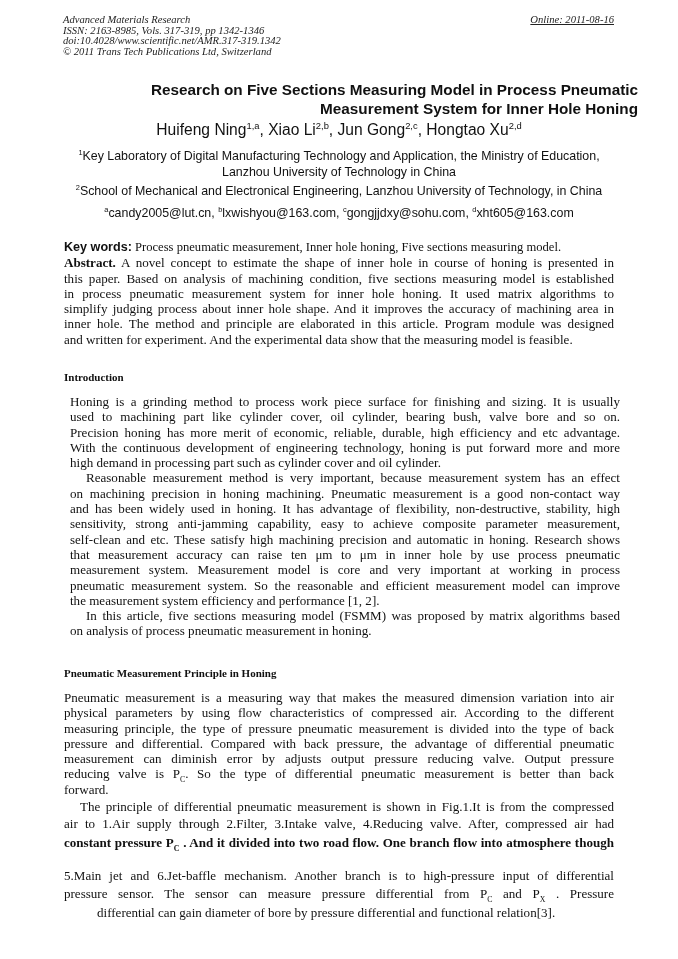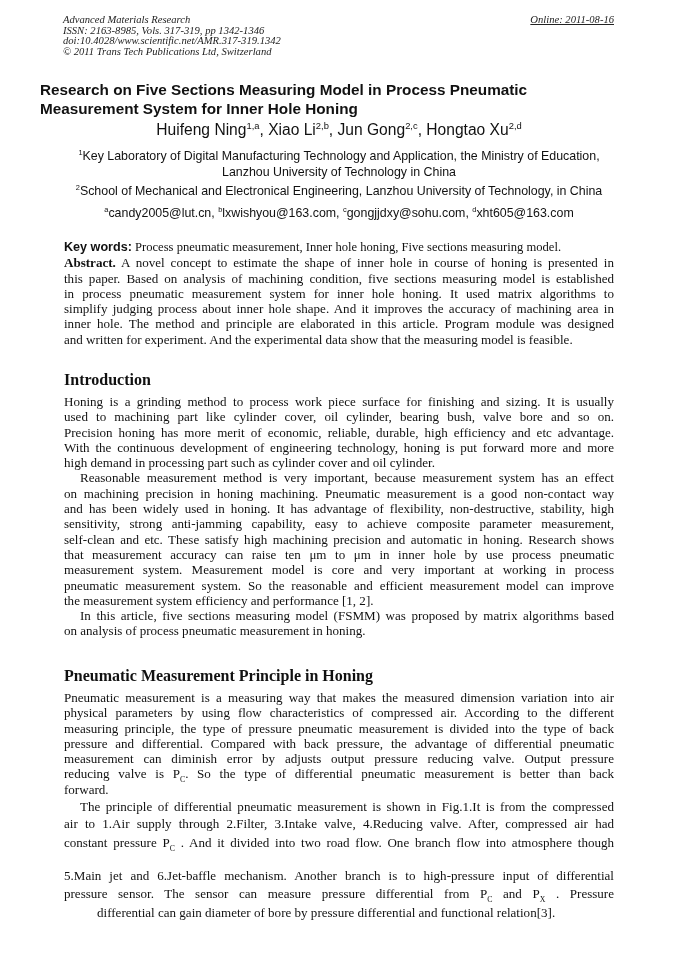--- a/index.html
+++ b/index.html
@@ -1,33 +1,33 @@
 <!DOCTYPE html>
 <html><head>
 <meta charset="utf-8">
 <style>
   html, body { margin:0; padding:0; background:#ffffff; }
   body { width:678px; height:959px; position:relative; overflow:hidden; color:#111; }
   .page { position:absolute; left:0; top:0; width:678px; height:959px; }
   .hdr { position:absolute; font-family:"Liberation Serif", serif; font-style:italic; font-size:10.6px; line-height:10.5px; color:#222; }
   .hdr-left { left:63px; top:15px; }
   .hdr-right { right:64px; top:15px;text-decoration:underline; }
-  .title { position:absolute; left:40px; width:598px; text-align:left; font-family:"Liberation Sans", sans-serif; font-weight:bold; font-size:15.3px; line-height:19px; top:80px; }
+  .title { position:absolute; left:40px; width:598px; text-align:right; font-family:"Liberation Sans", sans-serif; font-weight:bold; font-size:15.3px; line-height:19px; top:80px; }
   .authors { position:absolute; left:40px; width:598px; text-align:center; font-family:"Liberation Sans", sans-serif; font-size:15.6px; top:121px; }
   .authors sup, .aff sup, .emails sup { font-size:0.6em; vertical-align:super; line-height:0; }
   .aff { position:absolute; left:40px; width:598px; text-align:center; font-family:"Liberation Sans", sans-serif; font-size:12.4px; line-height:15.5px; }
   .emails { position:absolute; left:40px; width:598px; text-align:center; font-family:"Liberation Sans", sans-serif; font-size:12.4px; top:206px; }
   .body-text { position:absolute; left:64px; width:550px; font-family:"Liberation Serif", serif; font-size:13.05px; line-height:15.3px; }
   .ln { display:block; white-space:nowrap; text-align:justify; text-align-last:justify; height:15.3px; }
   .ln.last { text-align-last:left; }
   .ln.indent { padding-left:16px; }
   .kw-label { font-family:"Liberation Sans", sans-serif; font-weight:bold; }
   .kw-text { font-family:Liberation Serif, serif; }
   .b { font-weight:bold; }
-  .section-h { position:absolute; left:64px; font-family:"Liberation Serif", serif; font-weight:bold; font-size:16px; }
+  .section-h { position:absolute; left:64px; font-family:"Liberation Serif", serif; font-weight:bold; font-size:11px; }
   sub { font-size:0.6em; vertical-align:sub; line-height:0; }
 </style>
 </head>
 <body>
 
 <div class="page">
 
   <div class="hdr hdr-left">
     <div>Advanced Materials Research</div>
     <div>ISSN: 2163-8985, Vols. 317-319, pp 1342-1346</div>
@@ -68,21 +68,21 @@
     <span class="ln"><span class="b">Abstract.</span><span> A novel concept to estimate the shape of inner hole in course of honing is presented in</span></span>
     <span class="ln">this paper. Based on analysis of machining condition, five sections measuring model is established</span>
     <span class="ln">in process pneumatic measurement system for inner hole honing. It used matrix algorithms to</span>
     <span class="ln">simplify judging process about inner hole shape. And it improves the accuracy of machining area in</span>
     <span class="ln">inner hole. The method and principle are elaborated in this article. Program module was designed</span>
     <span class="ln last">and written for experiment. And the experimental data show that the measuring model is feasible.</span>
   </div>
 
   <div class="section-h" style="top:371px;">Introduction</div>
 
-  <div class="body-text" style="top:394px;">
+  <div class="body-text" style="top:394px;margin-left:6px;">
     <span class="ln">Honing is a grinding method to process work piece surface for finishing and sizing. It is usually</span>
     <span class="ln">used to machining part like cylinder cover, oil cylinder, bearing bush, valve bore and so on.</span>
     <span class="ln">Precision honing has more merit of economic, reliable, durable, high efficiency and etc advantage.</span>
     <span class="ln">With the continuous development of engineering technology, honing is put forward more and more</span>
     <span class="ln last">high demand in processing part such as cylinder cover and oil cylinder.</span>
     <span class="ln indent">Reasonable measurement method is very important, because measurement system has an effect</span>
     <span class="ln">on machining precision in honing machining. Pneumatic measurement is a good non-contact way</span>
     <span class="ln">and has been widely used in honing. It has advantage of flexibility, non-destructive, stability, high</span>
     <span class="ln">sensitivity, strong anti-jamming capability, easy to achieve composite parameter measurement,</span>
     <span class="ln">self-clean and etc. These satisfy high machining precision and automatic in honing. Research shows</span>
@@ -99,19 +99,19 @@
   <div class="body-text" style="top:690px;">
     <span class="ln">Pneumatic measurement is a measuring way that makes the measured dimension variation into air</span>
     <span class="ln">physical parameters by using flow characteristics of compressed air. According to the different</span>
     <span class="ln">measuring principle, the type of pressure pneumatic measurement is divided into the type of back</span>
     <span class="ln">pressure and differential. Compared with back pressure, the advantage of differential pneumatic</span>
     <span class="ln">measurement can diminish error by adjusts output pressure reducing valve. Output pressure</span>
     <span class="ln"><span>reducing valve is </span><span>P</span><sub>C</sub><span>. So the type of differential pneumatic measurement is better than back</span></span>
     <span class="ln last">forward.</span>
     <span class="ln indent" style="margin-top:2px;">The principle of differential pneumatic measurement is shown in Fig.1.It is from the compressed</span>
     <span class="ln" style="margin-top:2px;">air to 1.Air supply through 2.Filter, 3.Intake valve, 4.Reducing valve. After, compressed air had</span>
-    <span class="ln" style="margin-top:3px;"><span>constant pressure P</span><sub>C</sub><span> . And it divided into two road flow. One branch flow into atmosphere though</span></span>
+    <span class="ln" style="margin-top:3px;font-weight:bold;"><span>constant pressure P</span><sub>C</sub><span> . And it divided into two road flow. One branch flow into atmosphere though</span></span>
     <span class="ln" style="margin-top:18px;">5.Main jet and 6.Jet-baffle mechanism. Another branch is to high-pressure input of differential</span>
     <span class="ln" style="margin-top:3px;"><span>pressure sensor. The sensor can measure pressure differential from P</span><sub>C</sub><span> and P</span><sub>X</sub><span> . Pressure</span></span>
     <span class="ln last" style="margin-top:3px;margin-left:33px;">differential can gain diameter of bore by pressure differential and functional relation[3].</span>
   </div>
 
 </div>
 
 </body></html>

